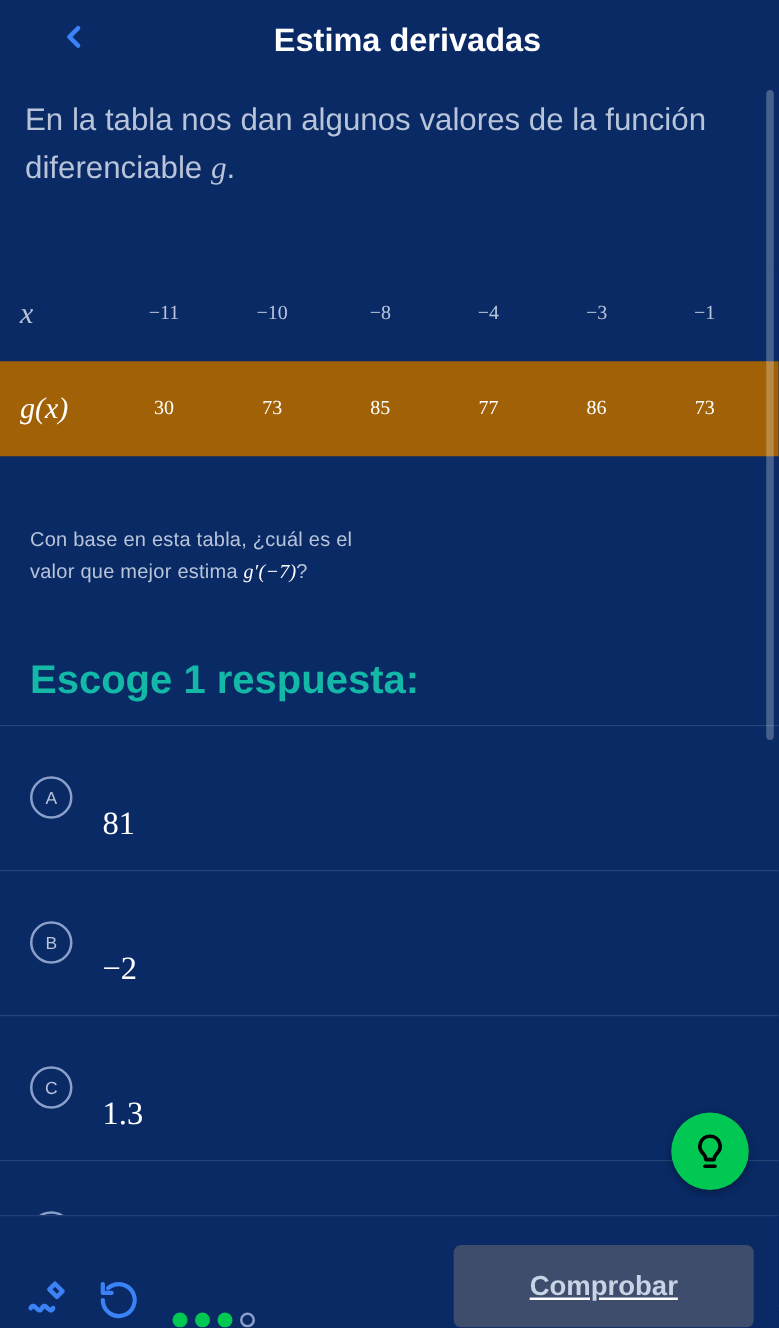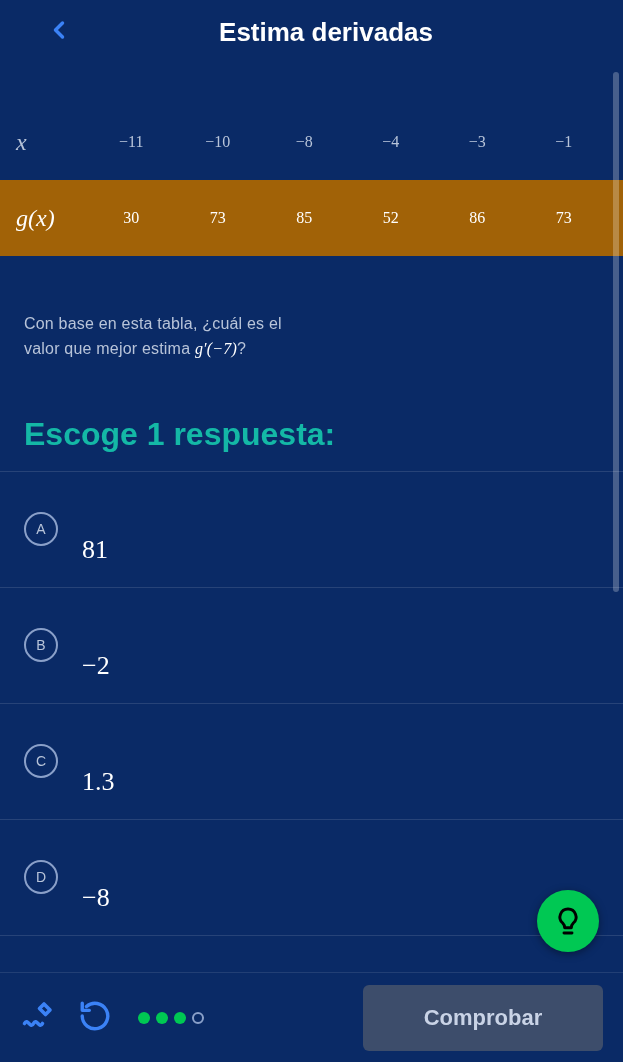--- a/index.html
+++ b/index.html
@@ -141,23 +141,24 @@
     }
     .footer {
       position: absolute;
       left: 0;
       right: 0;
       bottom: 0;
       height: 90px;
       background: #0a2a66;
       border-top: 1px solid rgba(255,255,255,0.1);
       display: flex;
-      align-items: center;
+      align-items: flex-end;
       padding: 0 20px;
       gap: 22px;
+      text-decoration: underline;
     }
     .footer-icon { cursor: pointer; color: #3b82f6; }
     .dots { display: flex; align-items: center; gap: 6px; margin-left: 4px; }
     .dot { width: 12px; height: 12px; border-radius: 50%; }
     .dot.filled { background: #00c853; }
     .dot.empty { border: 2px solid #8aa0c9; background: transparent; width: 12px; height: 12px; }
     .spacer { flex: 1; }
     .check-btn {
       background: #3d4d6b;
       color: #c9d3e6;
@@ -187,40 +188,43 @@
   </div>
   <div class="header-title">Estima derivadas</div>
 </div>
 
 <div class="scroll-track">
   <div class="scroll-thumb"></div>
 </div>
 
 <div class="content">
 
+  <div class="intro">
+    <span>En la tabla nos dan algunos valores de la función diferenciable </span><span class="var-g">g</span><span>.</span>
+  </div>
 
   <div class="table">
     <div class="table-row row-x">
       <div class="row-label">x</div>
       <div class="row-cells">
         <div class="cell">−11</div>
         <div class="cell">−10</div>
         <div class="cell">−8</div>
         <div class="cell">−4</div>
         <div class="cell">−3</div>
         <div class="cell">−1</div>
       </div>
     </div>
     <div class="table-row row-gx">
       <div class="row-label">g(x)</div>
       <div class="row-cells">
         <div class="cell">30</div>
         <div class="cell">73</div>
         <div class="cell">85</div>
-        <div class="cell">52</div>
+        <div class="cell">77</div>
         <div class="cell">86</div>
         <div class="cell">73</div>
       </div>
     </div>
   </div>
 
   <div class="question">
     <span>Con base en esta tabla, ¿cuál es el</span><br>
     <span>valor que mejor estima </span><span class="gprime">g′(−7)</span><span>?</span>
   </div>

